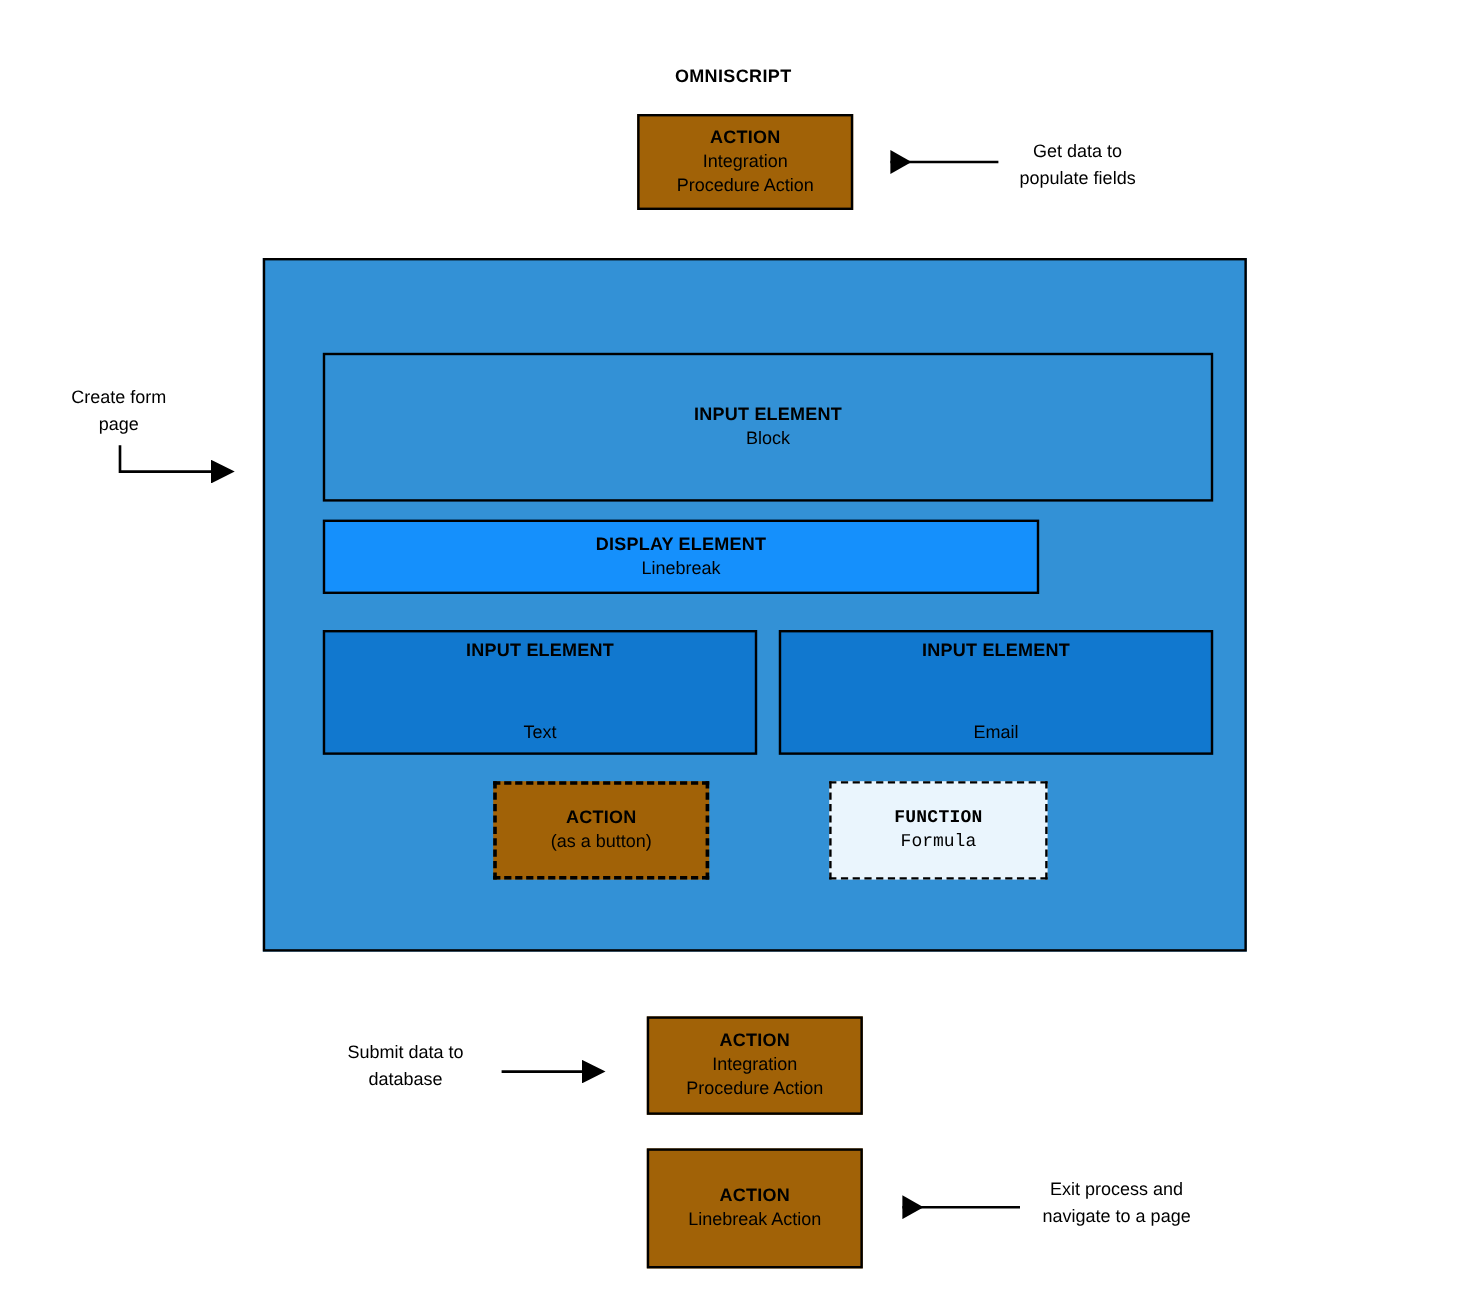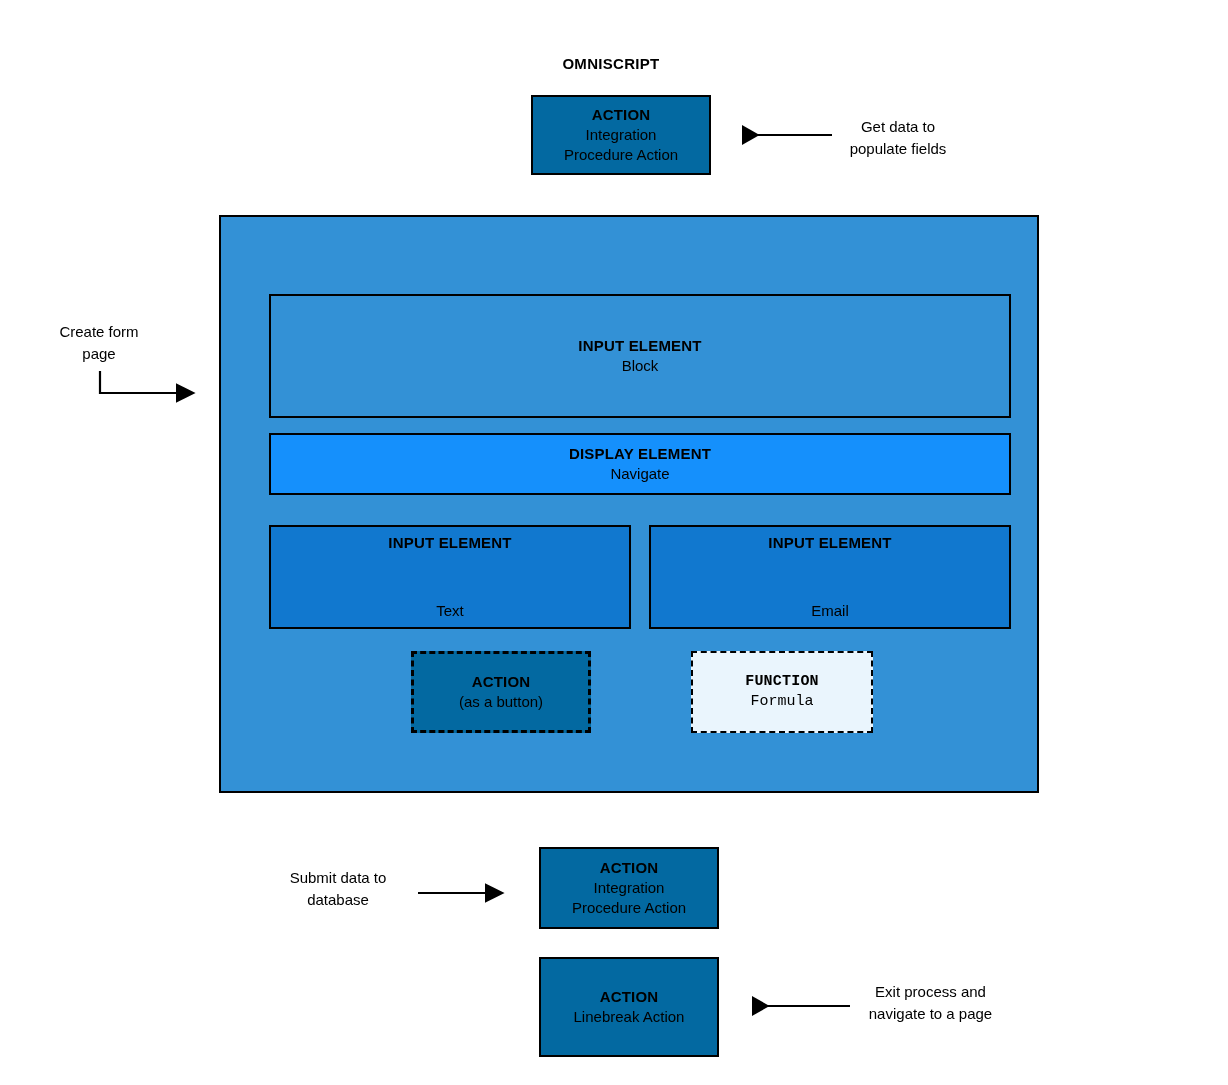--- a/index.html
+++ b/index.html
@@ -48,21 +48,21 @@
     letter-spacing: 0.2px;
   }
   .node .n-sub {
     font-size: 15px;
     font-weight: normal;
     line-height: 1.35;
     white-space: pre-line;
   }
 
   
-  .fill-light  { background: #0369a1; }
+  .fill-light  { background: #a16207; }
   .fill-step   { background: #3391d6; }
   .fill-group  { background: #3391d6; }
   .fill-display{ background: #1590fc; }
   .fill-input  { background: #1178cf; gap: 48px; }
   .fill-white  { background: #eaf5fd; }
 
   .dashed-thick { border: 3px dashed #000000; }
   .dashed-thin  { border: 2px dashed #000000; }
 
   .step-label {
@@ -102,23 +102,23 @@
 page</div>
 
 <div class="abs node fill-step" style="left:219px; top:215px; width:820px; height:578px; display:block; position:absolute;">
 
 
   <div class="abs node fill-group" style="left:48px; top:77px; width:742px; height:124px;">
     <div class="n-title">INPUT ELEMENT</div>
     <div class="n-sub">Block</div>
   </div>
 
-  <div class="abs node fill-display" style="left:48px; top:216px; width:742px; height:62px;">
+  <div class="abs node fill-display" style="left:48px; top:216px; width:597px; height:62px;">
     <div class="n-title">DISPLAY ELEMENT</div>
-    <div class="n-sub">Navigate</div>
+    <div class="n-sub">Linebreak</div>
   </div>
 
   <div class="abs node fill-input" style="left:48px; top:308px; width:362px; height:104px;">
     <div class="n-title">INPUT ELEMENT</div>
     <div class="n-sub">Text</div>
   </div>
 
   <div class="abs node fill-input" style="left:428px; top:308px; width:362px; height:104px;">
     <div class="n-title">INPUT ELEMENT</div>
     <div class="n-sub">Email</div>

